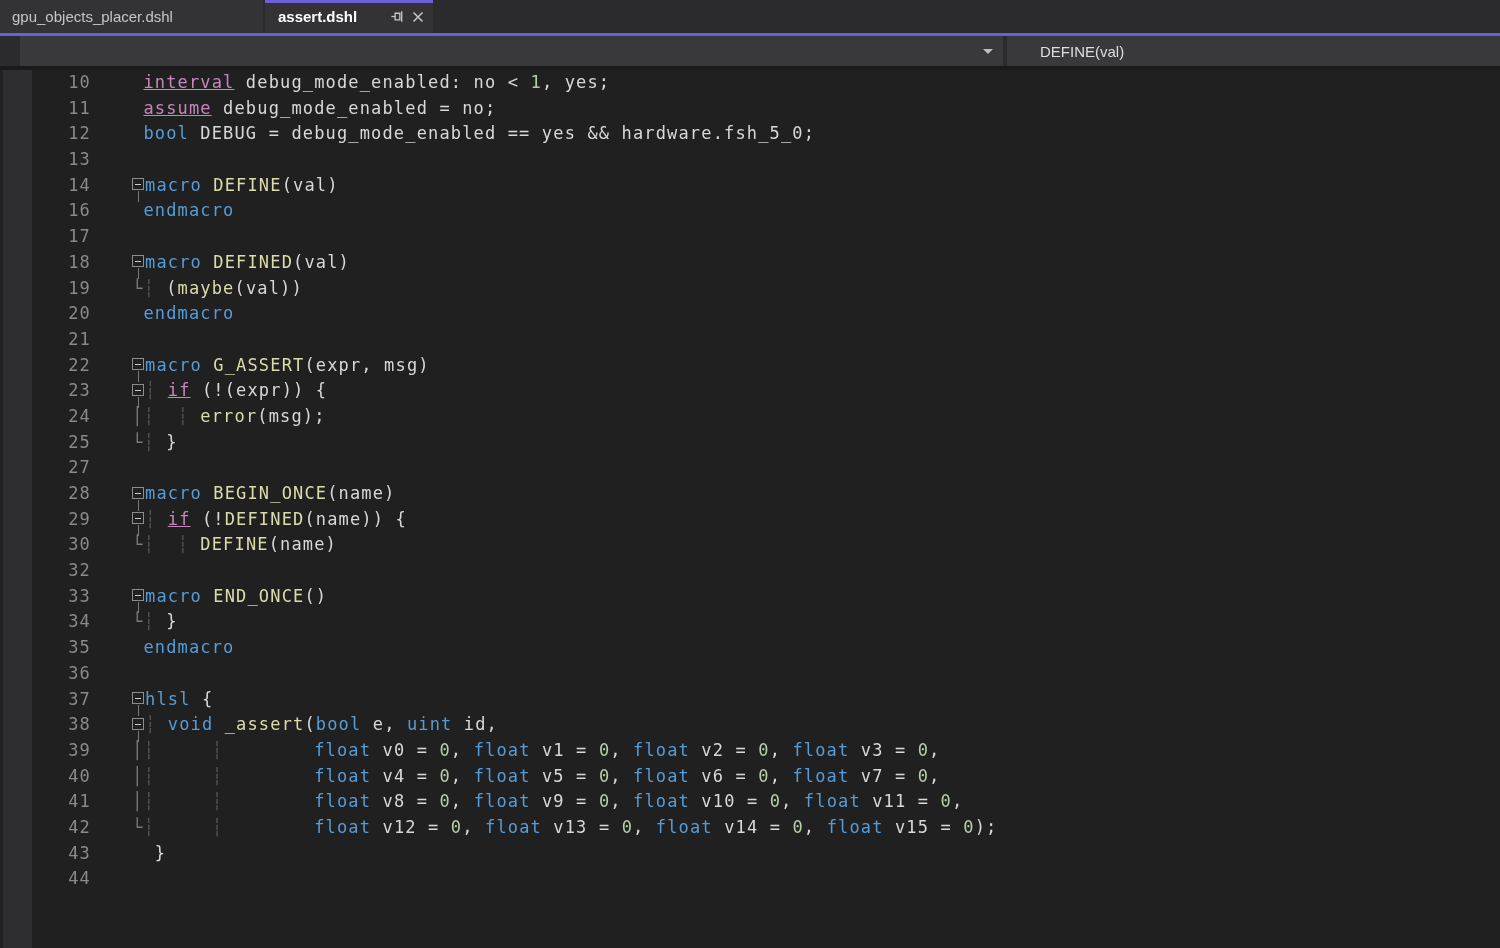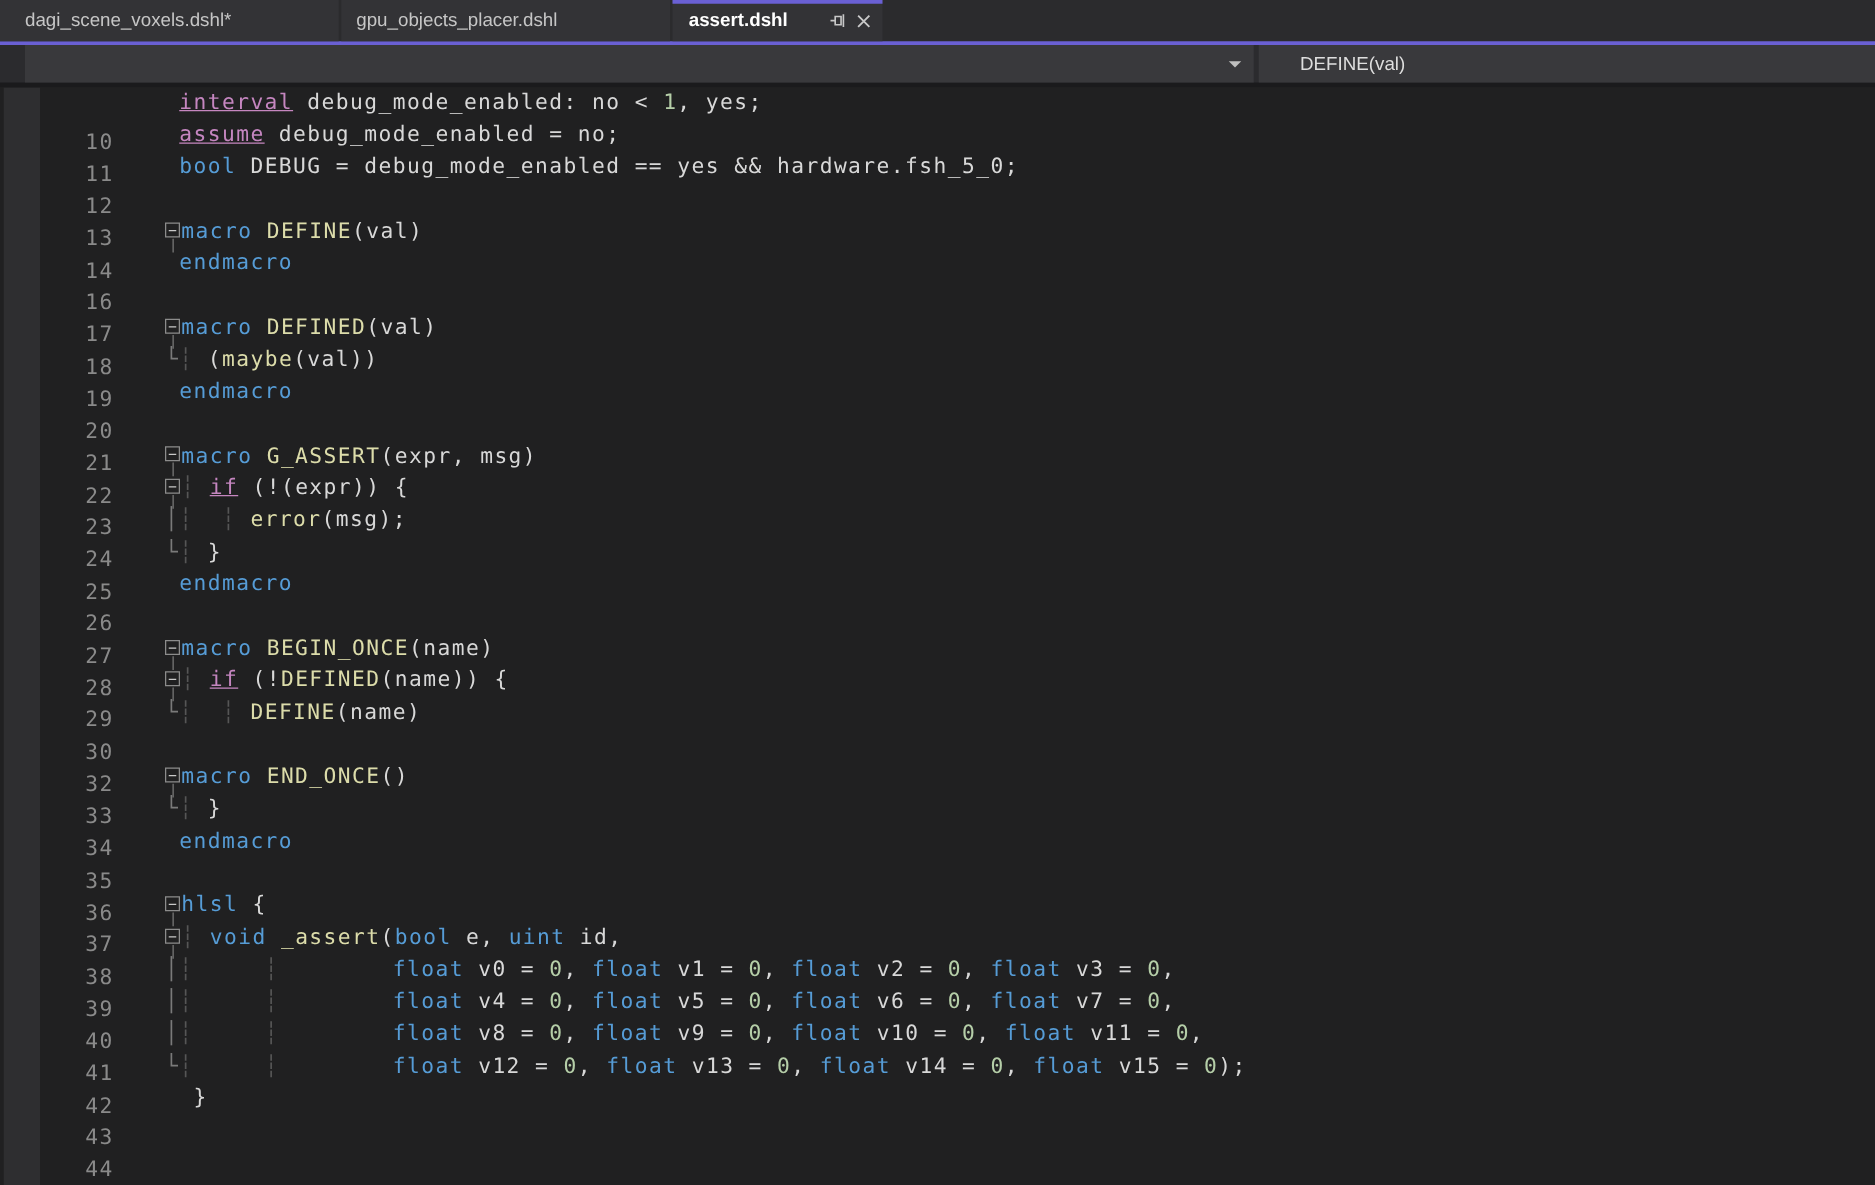--- a/index.html
+++ b/index.html
@@ -28,21 +28,21 @@
   .caret { width:0; height:0; border-left:5px solid transparent; border-right:5px solid transparent;
            border-top:5px solid #BFBFBF; }
 
   
   .editor { flex:1; position:relative; background:var(--editor-bg); overflow:hidden; }
   .margin-strip { position:absolute; left:3px; top:0; bottom:0; width:29px;
                   background:var(--margin-strip); }
   .lines { position:relative; }
   .row { height:25.7px; line-height:25.7px; position:relative; white-space:pre;
          font-family:"DejaVu Sans Mono", monospace; font-size:17px; letter-spacing:1.15px; }
-  .num { display:inline-block; width:91px; text-align:right; color:var(--ln); vertical-align:top;margin-top:32px; }
+  .num { display:inline-block; width:91px; text-align:right; color:var(--ln); vertical-align:top; }
   .row.active .num { color:var(--ln-active); }
   .code { display:inline-block; padding-left:41px; vertical-align:top; color:var(--txt); }
   .tk-kw  { color:var(--kw); }
   .tk-ctl { color:var(--ctl);text-decoration:underline; }
   .tk-fn  { color:var(--fn); }
   .tk-num { color:var(--numc); }
   .tk-txt { color:var(--txt); }
   .tk-pad { }
   .tk-scope { color:var(--scope); }
   .tk-guide { color:var(--guide); }
@@ -54,23 +54,20 @@
                   background:var(--scope); }
   .cur { position:absolute; left:128px; right:0; top:0; bottom:0;
          border:1px solid var(--curline); pointer-events:none; }
 </style>
 </head>
 <body>
 
 <div class="screen">
 
   <div class="tabbar">
-    <div class="tab t1">
-      <span>dagi_scene_voxels.dshl*</span>
-    </div>
     <div class="tab t2">
       <span>gpu_objects_placer.dshl</span>
     </div>
     <div class="tab active">
       <span>assert.dshl</span>
       <span class="tab-icons">
         <span>
           <svg width="15" height="15" viewBox="0 0 16 16" fill="none" stroke="#C8C8C8" stroke-width="1.4">
             <path d="M1.5 8 H5.5"></path>
               <path d="M5.5 4.5 V11.5 H10.5 V4.5 Z"></path>
@@ -106,21 +103,20 @@
         <div class="row"><span class="num">16</span><span class="code"><span class="tk-pad"> </span><span class="tk-kw">endmacro</span></span></div>
         <div class="row"><span class="num">17</span><span class="code"></span></div>
         <div class="row"><span class="num">18</span><span class="code"><span class="fold"></span><span class="tk-kw">macro</span><span class="tk-txt"> </span><span class="tk-fn">DEFINED</span><span class="tk-txt">(val)</span></span></div>
         <div class="row"><span class="num">19</span><span class="code"><span class="tk-scope">└</span><span class="tk-guide">┆</span><span class="tk-txt"> (</span><span class="tk-fn">maybe</span><span class="tk-txt">(val))</span></span></div>
         <div class="row"><span class="num">20</span><span class="code"><span class="tk-pad"> </span><span class="tk-kw">endmacro</span></span></div>
         <div class="row"><span class="num">21</span><span class="code"></span></div>
         <div class="row"><span class="num">22</span><span class="code"><span class="fold"></span><span class="tk-kw">macro</span><span class="tk-txt"> </span><span class="tk-fn">G_ASSERT</span><span class="tk-txt">(expr, msg)</span></span></div>
         <div class="row"><span class="num">23</span><span class="code"><span class="fold"></span><span class="tk-guide">┆</span><span class="tk-txt"> </span><span class="tk-ctl">if</span><span class="tk-txt"> (!(expr)) {</span></span></div>
         <div class="row"><span class="num">24</span><span class="code"><span class="tk-scope">│</span><span class="tk-guide">┆</span><span class="tk-txt">  </span><span class="tk-guide">┆</span><span class="tk-txt"> </span><span class="tk-fn">error</span><span class="tk-txt">(msg);</span></span></div>
         <div class="row"><span class="num">25</span><span class="code"><span class="tk-scope">└</span><span class="tk-guide">┆</span><span class="tk-txt"> }</span></span></div>
-        <div class="row"><span class="num">26</span><span class="code"><span class="tk-pad"> </span><span class="tk-kw">endmacro</span></span></div>
         <div class="row"><span class="num">27</span><span class="code"></span></div>
         <div class="row"><span class="num">28</span><span class="code"><span class="fold"></span><span class="tk-kw">macro</span><span class="tk-txt"> </span><span class="tk-fn">BEGIN_ONCE</span><span class="tk-txt">(name)</span></span></div>
         <div class="row"><span class="num">29</span><span class="code"><span class="fold"></span><span class="tk-guide">┆</span><span class="tk-txt"> </span><span class="tk-ctl">if</span><span class="tk-txt"> (!</span><span class="tk-fn">DEFINED</span><span class="tk-txt">(name)) {</span></span></div>
         <div class="row"><span class="num">30</span><span class="code"><span class="tk-scope">└</span><span class="tk-guide">┆</span><span class="tk-txt">  </span><span class="tk-guide">┆</span><span class="tk-txt"> </span><span class="tk-fn">DEFINE</span><span class="tk-txt">(name)</span></span></div>
         <div class="row"><span class="num">32</span><span class="code"></span></div>
         <div class="row"><span class="num">33</span><span class="code"><span class="fold"></span><span class="tk-kw">macro</span><span class="tk-txt"> </span><span class="tk-fn">END_ONCE</span><span class="tk-txt">()</span></span></div>
         <div class="row"><span class="num">34</span><span class="code"><span class="tk-scope">└</span><span class="tk-guide">┆</span><span class="tk-txt"> }</span></span></div>
         <div class="row"><span class="num">35</span><span class="code"><span class="tk-pad"> </span><span class="tk-kw">endmacro</span></span></div>
         <div class="row"><span class="num">36</span><span class="code"></span></div>
         <div class="row"><span class="num">37</span><span class="code"><span class="fold"></span><span class="tk-kw">hlsl</span><span class="tk-txt"> {</span></span></div>

